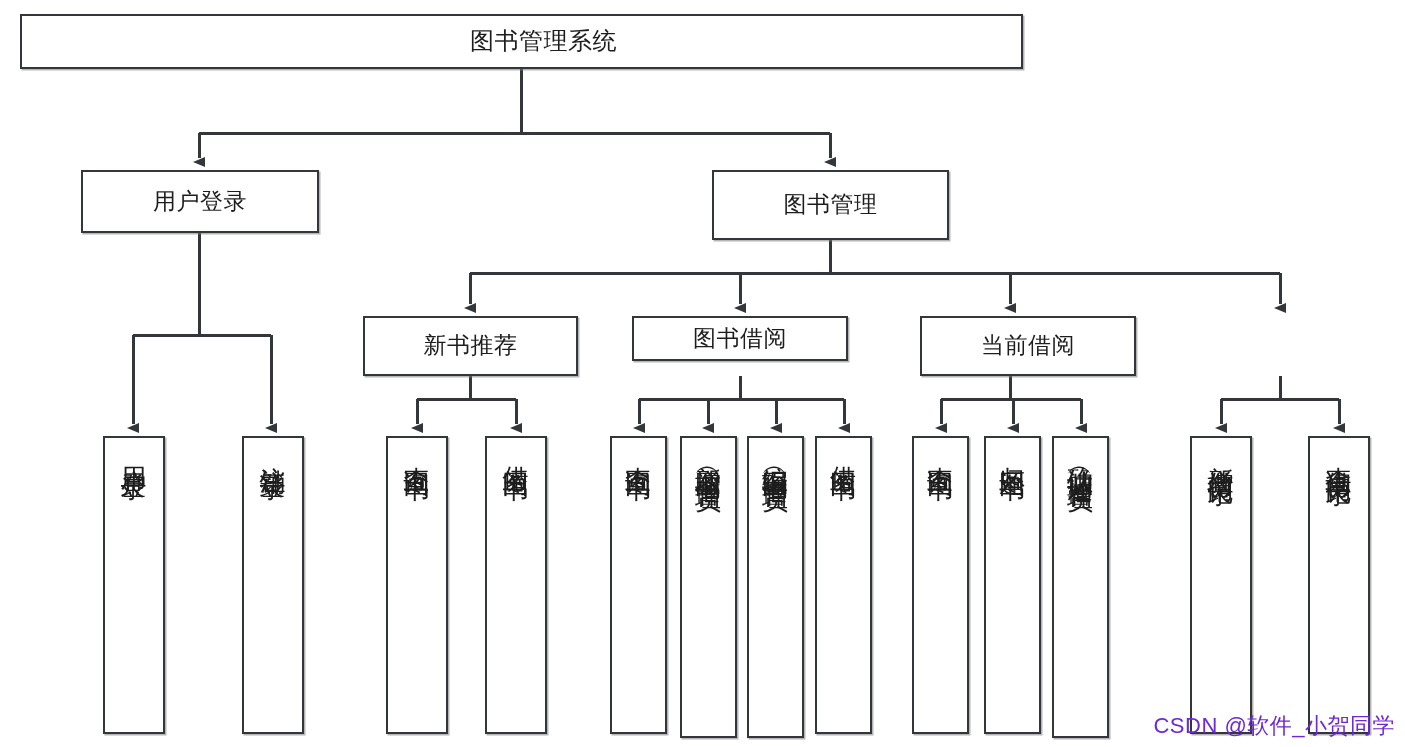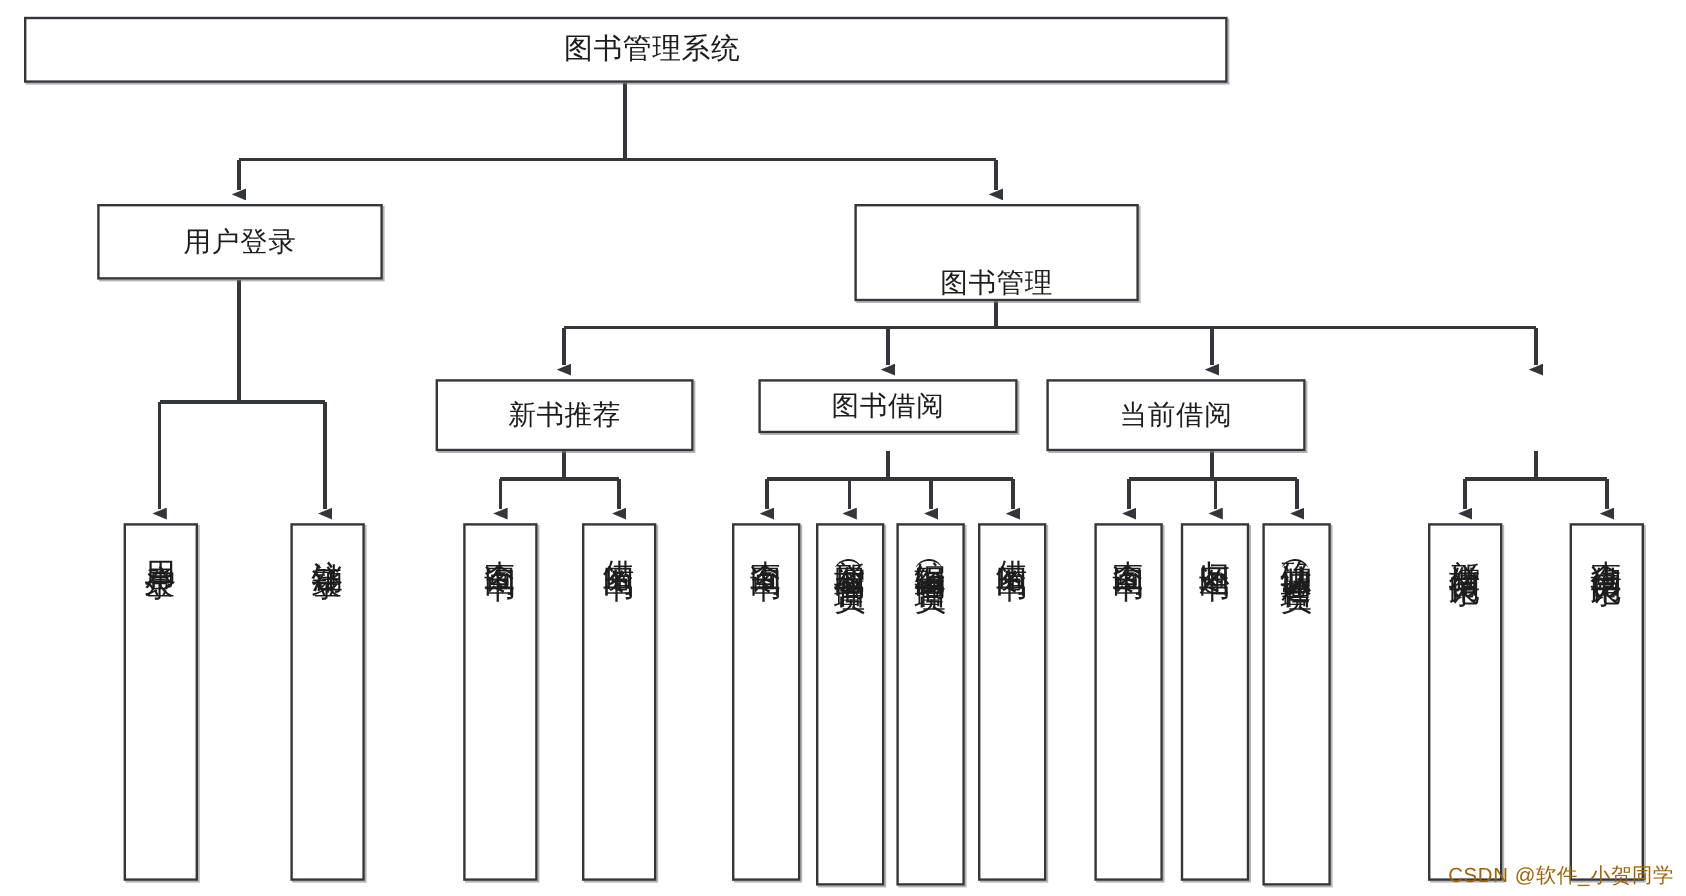--- a/index.html
+++ b/index.html
@@ -62,22 +62,22 @@
     text-orientation: upright;
     font-size: 26px;
     line-height: 1.0;
     letter-spacing: 3px;
     text-align: start;
   }
   .watermark {
     position: absolute;
     right: 10px;
     bottom: 6px;
-    font-size: 17px;
-    color: #a16207;
+    font-size: 22px;
+    color: #6d28d9;
     white-space: nowrap;
     letter-spacing: 0.5px;
   }
 </style>
 </head>
 <body>
 
 <div id="canvas">
 
   <svg class="wires" viewBox="0 0 1405 747" xmlns="http://www.w3.org/2000/svg">
@@ -131,31 +131,31 @@
     </g>
   </svg>
 
   <div class="node h root" style="left:20px;top:14px;width:1003px;height:55px;">
     <span class="label">图书管理系统</span>
   </div>
 
   <div class="node h" style="left:81px;top:170px;width:238px;height:63px;">
     <span class="label">用户登录</span>
   </div>
-  <div class="node h" style="left:712px;top:170px;width:237px;height:81px;align-items:flex-end;">
+  <div class="node h" style="left:712px;top:170px;width:237px;height:70px;">
     <span class="label">图书管理</span>
   </div>
 
   <div class="node h" style="left:363px;top:316px;width:215px;height:60px;">
     <span class="label">新书推荐</span>
   </div>
   <div class="node h" style="left:632px;top:316px;width:216px;height:45px;">
     <span class="label">图书借阅</span>
   </div>
-  <div class="node h" style="left:872px;top:316px;width:216px;height:60px;">
+  <div class="node h" style="left:920px;top:316px;width:216px;height:60px;">
     <span class="label">当前借阅</span>
   </div>
 
   <div class="node v" style="left:103px;top:436px;width:62px;height:298px;">
     <span class="label">用户登录</span>
   </div>
   <div class="node v" style="left:242px;top:436px;width:62px;height:298px;">
     <span class="label">注销登录</span>
   </div>
 

